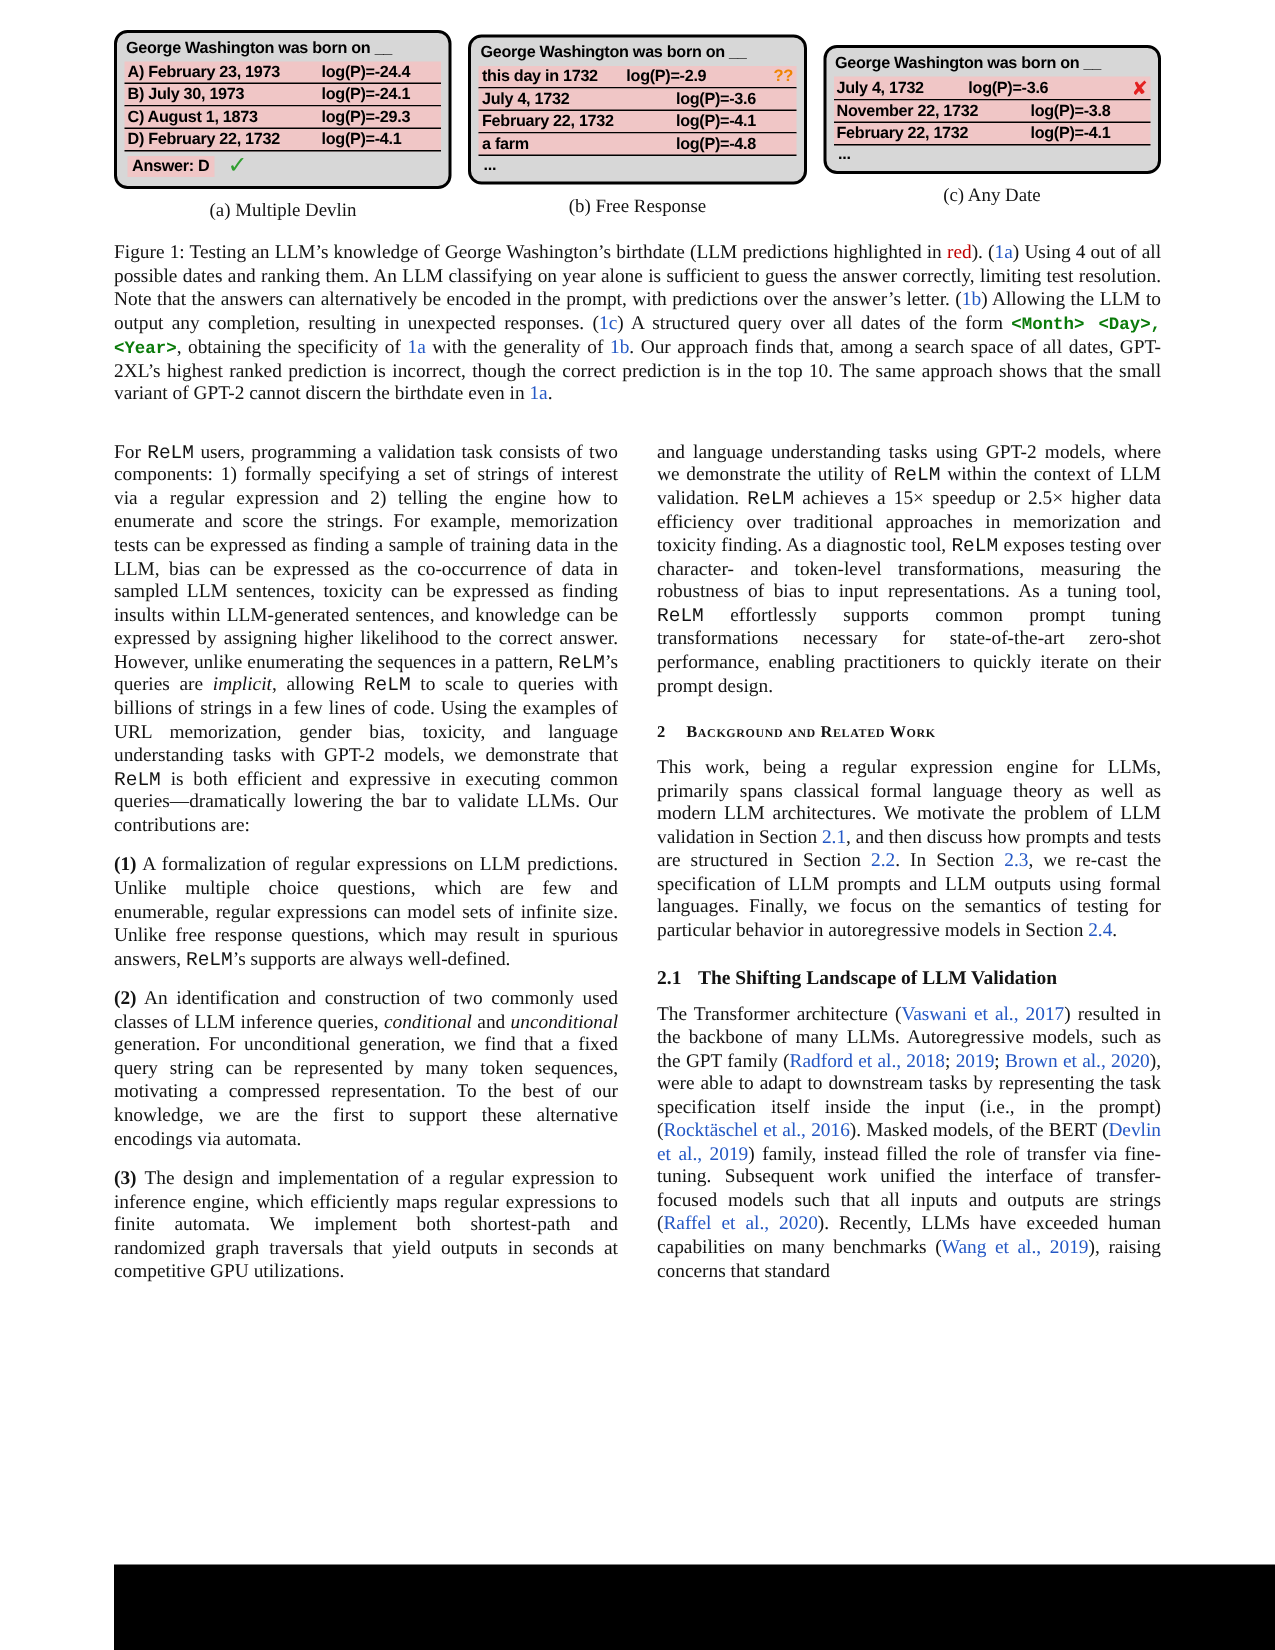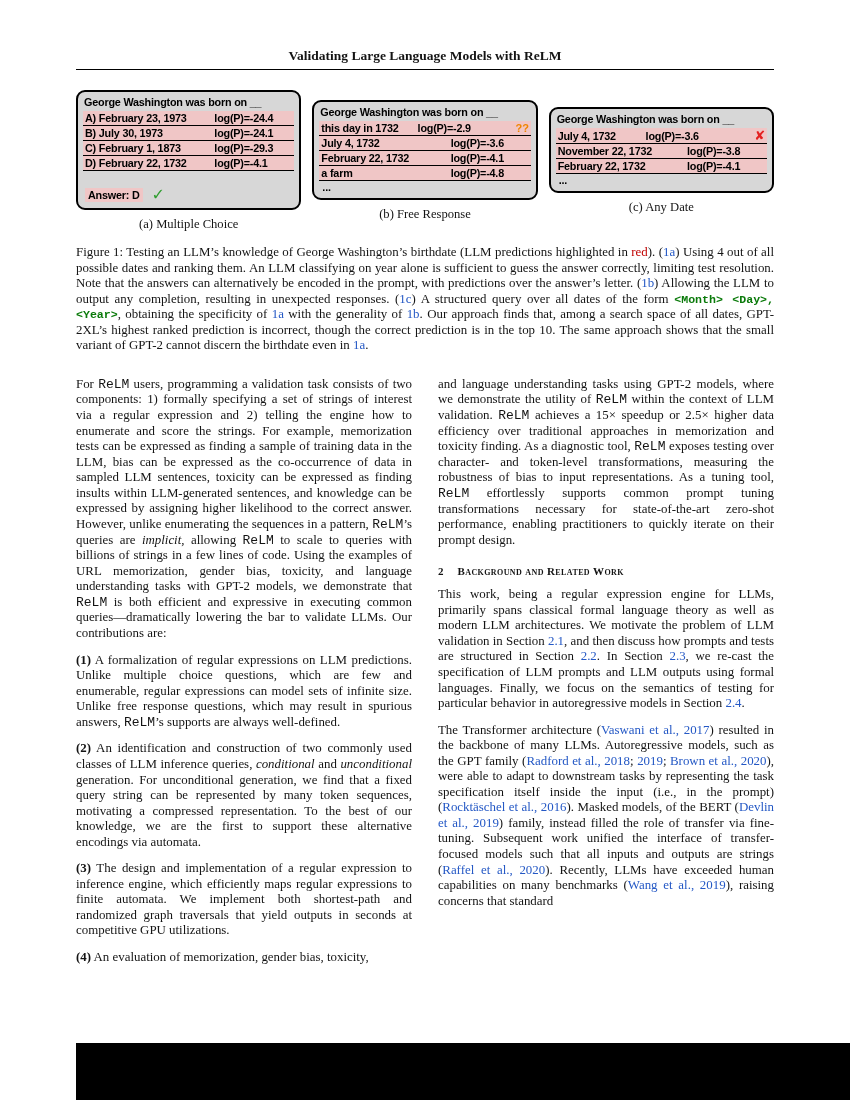--- a/index.html
+++ b/index.html
@@ -33,21 +33,21 @@
     background: var(--highlight-pink, #f0c8c8);
     border-bottom: 1.5px solid #000;
     padding: 1px 2px; white-space: nowrap;
   }
   .fleft { white-space: nowrap; }
   .fright { width: 78px; flex-shrink: 0; text-align: left; white-space: nowrap; }
   .mark { margin-left: 1px; line-height: 1; }
   .mark-green { color: var(--check-green, #2f9e2f); font-size: 16px; }
   .mark-orange { color: var(--warn-orange, #f08400); font-size: 11px; }
   .mark-red { color: var(--cross-red, #e42020); font-size: 13px; }
-  .answer-row { display: flex; align-items: center; gap: 8px; margin-top: 16px; padding: 0 2px; }
+  .answer-row { display: flex; align-items: center; gap: 8px; margin-top: 2px; padding: 0 2px; }
   .answer-label { background: var(--highlight-pink, #f0c8c8); padding: 1px 3px; }
   .ellipsis-row { padding: 0 3px; }
   .panel-caption {
     text-align: center; font-size: 12.6px; margin-top: 7px;
     font-family: "Liberation Serif", serif; font-weight: normal;
   }
 
   
   .fig-caption { font-size: 12.9px; line-height: 1.205; text-align: justify; margin: 13px 0 0; }
 
@@ -70,53 +70,49 @@
   .subsec-num { margin-right: 11px; }
 
   
   .bottom-bar { position: absolute; left: 76px; right: 0; bottom: 0; height: 57px; background: #000; }
 </style>
 </head>
 <body>
 
 <div class="content">
 
-  <header>
-    <div class="running-title">Validating Large Language Models with ReLM</div>
-    <div class="head-rule"></div>
-  </header>
 
   <section>
     <div class="panels">
 
       <figure class="panel">
         <div class="fbox">
           <div class="ftitle">George Washington was born on __</div>
           <div class="frow">
             <span class="fleft">A) February 23, 1973</span>
             <span class="fright">log(P)=-24.4</span>
           </div>
           <div class="frow">
             <span class="fleft">B) July 30, 1973</span>
             <span class="fright">log(P)=-24.1</span>
           </div>
           <div class="frow">
-            <span class="fleft">C) February 1, 1873</span>
+            <span class="fleft">C) August 1, 1873</span>
             <span class="fright">log(P)=-29.3</span>
           </div>
           <div class="frow">
             <span class="fleft">D) February 22, 1732</span>
             <span class="fright">log(P)=-4.1</span>
           </div>
           <div class="answer-row">
             <span class="answer-label">Answer: D</span>
             <span class="mark mark-green">✓</span>
           </div>
         </div>
-        <figcaption class="panel-caption">(a) Multiple Choice</figcaption>
+        <figcaption class="panel-caption">(a) Multiple Devlin</figcaption>
       </figure>
 
       <figure class="panel">
         <div class="fbox">
           <div class="ftitle">George Washington was born on __</div>
           <div class="frow">
             <span class="fleft">this day in 1732</span>
             <span class="fright">log(P)=-2.9</span>
             <span class="mark mark-orange">??</span>
           </div>
@@ -163,32 +159,34 @@
     <p class="fig-caption"><span>Figure 1: Testing an LLM’s knowledge of George Washington’s birthdate (LLM predictions highlighted in </span><span class="red-text">red</span><span>). (</span><span class="link">1a</span><span>) Using 4 out of all possible dates and ranking them. An LLM classifying on year alone is sufficient to guess the answer correctly, limiting test resolution. Note that the answers can alternatively be encoded in the prompt, with predictions over the answer’s letter. (</span><span class="link">1b</span><span>) Allowing the LLM to output any completion, resulting in unexpected responses. (</span><span class="link">1c</span><span>) A structured query over all dates of the form </span><span class="code-green">&lt;Month&gt; &lt;Day&gt;, &lt;Year&gt;</span><span>, obtaining the specificity of </span><span class="link">1a</span><span> with the generality of </span><span class="link">1b</span><span>. Our approach finds that, among a search space of all dates, GPT-2XL’s highest ranked prediction is incorrect, though the correct prediction is in the top 10. The same approach shows that the small variant of GPT-2 cannot discern the birthdate even in </span><span class="link">1a</span><span>.</span></p>
   </section>
 
   <section class="columns">
 
     <div class="col">
       <p class="para"><span>For </span><span class="mono">ReLM</span><span> users, programming a validation task consists of two components: 1) formally specifying a set of strings of interest via a regular expression and 2) telling the engine how to enumerate and score the strings. For example, memorization tests can be expressed as finding a sample of training data in the LLM, bias can be expressed as the co-occurrence of data in sampled LLM sentences, toxicity can be expressed as finding insults within LLM-generated sentences, and knowledge can be expressed by assigning higher likelihood to the correct answer. However, unlike enumerating the sequences in a pattern, </span><span class="mono">ReLM</span><span>’s queries are </span><span class="italic">implicit</span><span>, allowing </span><span class="mono">ReLM</span><span> to scale to queries with billions of strings in a few lines of code. Using the examples of URL memorization, gender bias, toxicity, and language understanding tasks with GPT-2 models, we demonstrate that </span><span class="mono">ReLM</span><span> is both efficient and expressive in executing common queries—dramatically lowering the bar to validate LLMs. Our contributions are:</span></p>
       <p class="para"><span class="bold">(1)</span><span> A formalization of regular expressions on LLM predictions. Unlike multiple choice questions, which are few and enumerable, regular expressions can model sets of infinite size. Unlike free response questions, which may result in spurious answers, </span><span class="mono">ReLM</span><span>’s supports are always well-defined.</span></p>
       <p class="para"><span class="bold">(2)</span><span> An identification and construction of two commonly used classes of LLM inference queries, </span><span class="italic">conditional</span><span> and </span><span class="italic">unconditional</span><span> generation. For unconditional generation, we find that a fixed query string can be represented by many token sequences, motivating a compressed representation. To the best of our knowledge, we are the first to support these alternative encodings via automata.</span></p>
       <p class="para"><span class="bold">(3)</span><span> The design and implementation of a regular expression to inference engine, which efficiently maps regular expressions to finite automata. We implement both shortest-path and randomized graph traversals that yield outputs in seconds at competitive GPU utilizations.</span></p>
-      <p class="para"><span class="bold">(4)</span><span> An evaluation of memorization, gender bias, toxicity,</span></p>
     </div>
 
     <div class="col">
       <p class="para"><span>and language understanding tasks using GPT-2 models, where we demonstrate the utility of </span><span class="mono">ReLM</span><span> within the context of LLM validation. </span><span class="mono">ReLM</span><span> achieves a 15× speedup or 2.5× higher data efficiency over traditional approaches in memorization and toxicity finding. As a diagnostic tool, </span><span class="mono">ReLM</span><span> exposes testing over character- and token-level transformations, measuring the robustness of bias to input representations. As a tuning tool, </span><span class="mono">ReLM</span><span> effortlessly supports common prompt tuning transformations necessary for state-of-the-art zero-shot performance, enabling practitioners to quickly iterate on their prompt design.</span></p>
 
       <h2 class="sec-head">
         <span class="sec-num">2</span><span class="smallcaps">Background and Related Work</span>
       </h2>
 
       <p class="para"><span>This work, being a regular expression engine for LLMs, primarily spans classical formal language theory as well as modern LLM architectures. We motivate the problem of LLM validation in Section </span><span class="link">2.1</span><span>, and then discuss how prompts and tests are structured in Section </span><span class="link">2.2</span><span>. In Section </span><span class="link">2.3</span><span>, we re-cast the specification of LLM prompts and LLM outputs using formal languages. Finally, we focus on the semantics of testing for particular behavior in autoregressive models in Section </span><span class="link">2.4</span><span>.</span></p>
 
+      <h3 class="subsec-head">
+        <span class="subsec-num">2.1</span><span>The Shifting Landscape of LLM Validation</span>
+      </h3>
 
       <p class="para"><span>The Transformer architecture (</span><span class="link">Vaswani et al., 2017</span><span>) resulted in the backbone of many LLMs. Autoregressive models, such as the GPT family (</span><span class="link">Radford et al., 2018</span><span>; </span><span class="link">2019</span><span>; </span><span class="link">Brown et al., 2020</span><span>), were able to adapt to downstream tasks by representing the task specification itself inside the input (i.e., in the prompt) (</span><span class="link">Rocktäschel et al., 2016</span><span>). Masked models, of the BERT (</span><span class="link">Devlin et al., 2019</span><span>) family, instead filled the role of transfer via fine-tuning. Subsequent work unified the interface of transfer-focused models such that all inputs and outputs are strings (</span><span class="link">Raffel et al., 2020</span><span>). Recently, LLMs have exceeded human capabilities on many benchmarks (</span><span class="link">Wang et al., 2019</span><span>), raising concerns that standard</span></p>
     </div>
 
   </section>
 
 </div>
 
 <div class="bottom-bar"></div>
 

